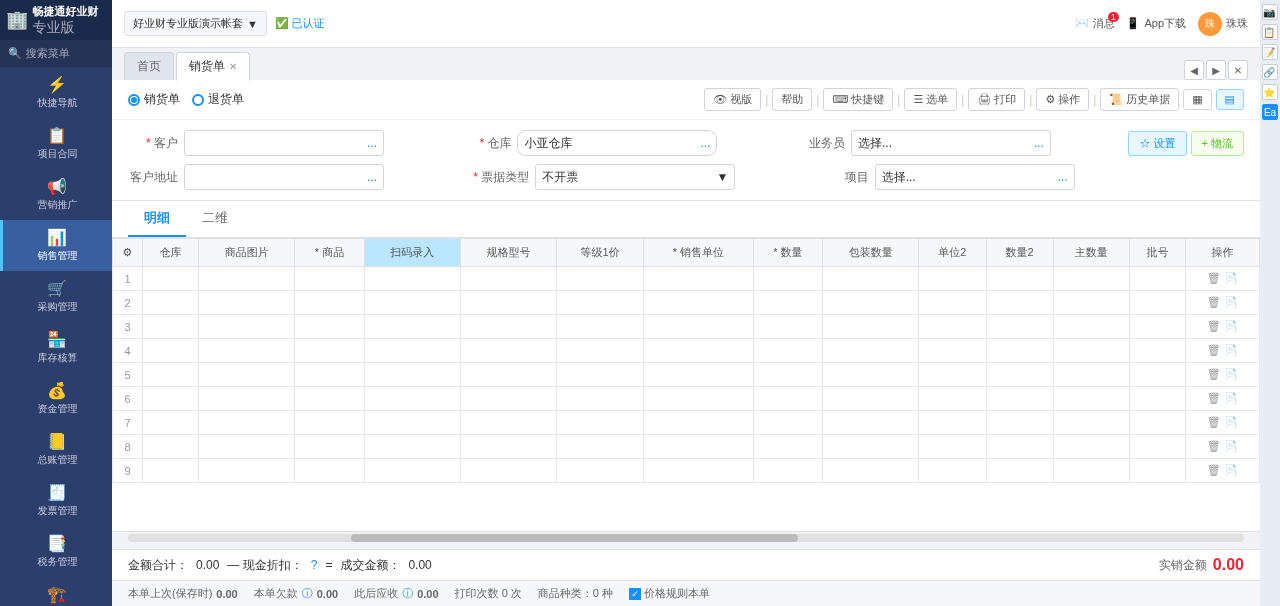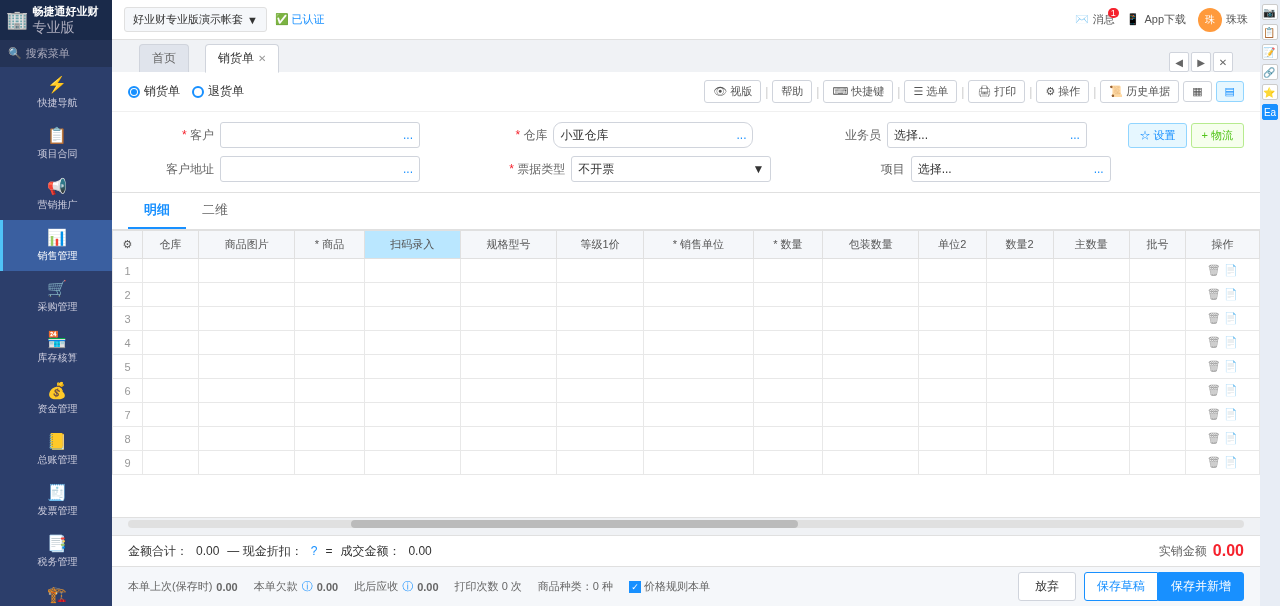--- a/index.html
+++ b/index.html
@@ -16,52 +16,52 @@
     .sidebar-nav-item { display: flex; flex-direction: column; align-items: center; padding: 8px 4px; cursor: pointer; border-left: 3px solid transparent; gap: 2px; }
     .sidebar-nav-item.active { background: #3a5fa0; border-left-color: #4fc3f7; }
     .sidebar-nav-item .nav-icon { font-size: 16px; }
     .sidebar-nav-item .nav-label { font-size: 10px; color: #ccd; text-align: center; }
     .sidebar-nav-item.active .nav-label { color: #fff; }
 
     
     .main-content { flex: 1; display: flex; flex-direction: column; background: #f0f2f5; overflow: hidden; }
 
     
-    .top-bar { height: 40px; background: #fff; border-bottom: 1px solid #e0e0e0; display: flex; align-items: center; padding: 0 12px; gap: 8px; justify-content: space-between; }
+    .top-bar { height: 48px; background: #fff; border-bottom: 1px solid #e0e0e0; display: flex; align-items: center; padding: 0 12px; gap: 8px; justify-content: space-between; }
     .top-bar-left { display: flex; align-items: center; gap: 8px; }
     .company-select { display: flex; align-items: center; gap: 4px; background: #f5f7fa; border: 1px solid #e0e0e0; padding: 4px 8px; border-radius: 3px; cursor: pointer; font-size: 11px; }
     .certified-badge { display: flex; align-items: center; gap: 3px; color: #1890ff; font-size: 11px; }
     .top-bar-right { display: flex; align-items: center; gap: 12px; }
     .top-bar-icon { display: flex; align-items: center; gap: 4px; cursor: pointer; font-size: 11px; color: #555; position: relative; }
     .badge { background: #f5222d; color: #fff; border-radius: 8px; font-size: 9px; padding: 0 3px; position: absolute; top: -4px; right: -4px; }
     .user-avatar { width: 24px; height: 24px; border-radius: 50%; background: #ff9a3c; display: flex; align-items: center; justify-content: center; color: #fff; font-size: 10px; }
 
     
-    .tab-bar { height: 32px; background: #f0f2f5; display: flex; align-items: flex-end; padding: 0 27px; gap: 16px; }
+    .tab-bar { height: 32px; background: #f0f2f5; display: flex; align-items: flex-end; padding: 0 12px; gap: 2px; }
     .tab { display: flex; align-items: center; gap: 4px; padding: 5px 12px; border-radius: 4px 4px 0 0; cursor: pointer; font-size: 12px; background: #e0e4ec; color: #666; border: 1px solid #d0d4dc; border-bottom: none; }
     .tab.active { background: #fff; color: #333; border-bottom: 1px solid #fff; margin-bottom: -1px; z-index: 1; }
     .tab .tab-close { color: #999; font-size: 10px; cursor: pointer; }
     .tab-nav-arrows { display: flex; align-items: center; gap: 2px; margin-left: auto; }
     .tab-nav-btn { width: 20px; height: 20px; display: flex; align-items: center; justify-content: center; cursor: pointer; color: #666; border: 1px solid #d0d4dc; background: #fff; border-radius: 2px; font-size: 10px; }
 
     
     .form-area { background: #fff; padding: 0; border-bottom: 1px solid #e0e0e0; }
     .form-header { display: flex; align-items: center; padding: 8px 16px; gap: 16px; border-bottom: 1px solid #f0f0f0; }
     .radio-group { display: flex; align-items: center; gap: 12px; }
     .radio-item { display: flex; align-items: center; gap: 4px; cursor: pointer; font-size: 12px; }
     .radio-dot { width: 12px; height: 12px; border-radius: 50%; border: 2px solid #1890ff; display: flex; align-items: center; justify-content: center; }
     .radio-dot.checked::after { content: ''; width: 6px; height: 6px; border-radius: 50%; background: #1890ff; }
     .form-meta { display: flex; align-items: center; gap: 16px; margin-left: 16px; font-size: 12px; }
     .toolbar { display: flex; align-items: center; gap: 4px; margin-left: auto; }
     .toolbar-btn { display: flex; align-items: center; gap: 3px; padding: 3px 8px; border: 1px solid #d0d4dc; border-radius: 3px; cursor: pointer; font-size: 11px; background: #fff; color: #555; }
     .toolbar-btn-primary { background: #e6f7ff; border-color: #91d5ff; color: #1890ff; }
 
     .form-fields { padding: 10px 16px; display: flex; flex-direction: column; gap: 8px; }
     .form-row { display: flex; align-items: center; gap: 16px; }
-    .form-field { display: flex; align-items: center; gap: 6px; flex: 1; margin-left: 36px; }
+    .form-field { display: flex; align-items: center; gap: 6px; flex: 1; }
     .form-label { font-size: 12px; color: #666; white-space: nowrap; min-width: 50px; text-align: right; }
     .form-label.required::before { content: '* '; color: #f5222d; }
     .form-input { flex: 1; height: 26px; border: 1px solid #d0d4dc; border-radius: 3px; padding: 0 6px; font-size: 12px; display: flex; align-items: center; justify-content: space-between; background: #fff; }
     .form-input-dots { color: #1890ff; cursor: pointer; }
     .side-btn { padding: 4px 10px; border-radius: 3px; cursor: pointer; font-size: 11px; border: 1px solid; }
     .side-btn-blue { background: #e6f7ff; border-color: #91d5ff; color: #1890ff; }
     .side-btn-green { background: #f6ffed; border-color: #b7eb8f; color: #52c41a; }
 
     
     .content-tabs { display: flex; align-items: center; padding: 0 16px; border-bottom: 1px solid #e0e0e0; background: #fff; }
@@ -597,27 +597,20 @@
       <div class="footer-info-item">
         <span>打印次数 0 次</span>
       </div>
       <div class="footer-info-item">
         <span>商品种类：0 种</span>
       </div>
       <div class="footer-checkbox">
         <div class="checkbox-box"></div>
         <span>价格规则本单</span>
       </div>
-      <div style="margin-left:auto; display:flex; align-items:center; gap:8px;">
-        <button class="btn-abandon">放弃</button>
-        <div class="btn-save-group">
-          <button class="btn-save-draft">保存草稿</button>
-          <button class="btn-save-new">保存并新增</button>
-        </div>
-      </div>
     </div>
   </div>
 
   <div class="right-panel">
     <div class="right-panel-icon">📷</div>
     <div class="right-panel-icon">📋</div>
     <div class="right-panel-icon">📝</div>
     <div class="right-panel-icon">🔗</div>
     <div class="right-panel-icon">⭐</div>
     <div class="right-panel-icon active">Ea</div>

